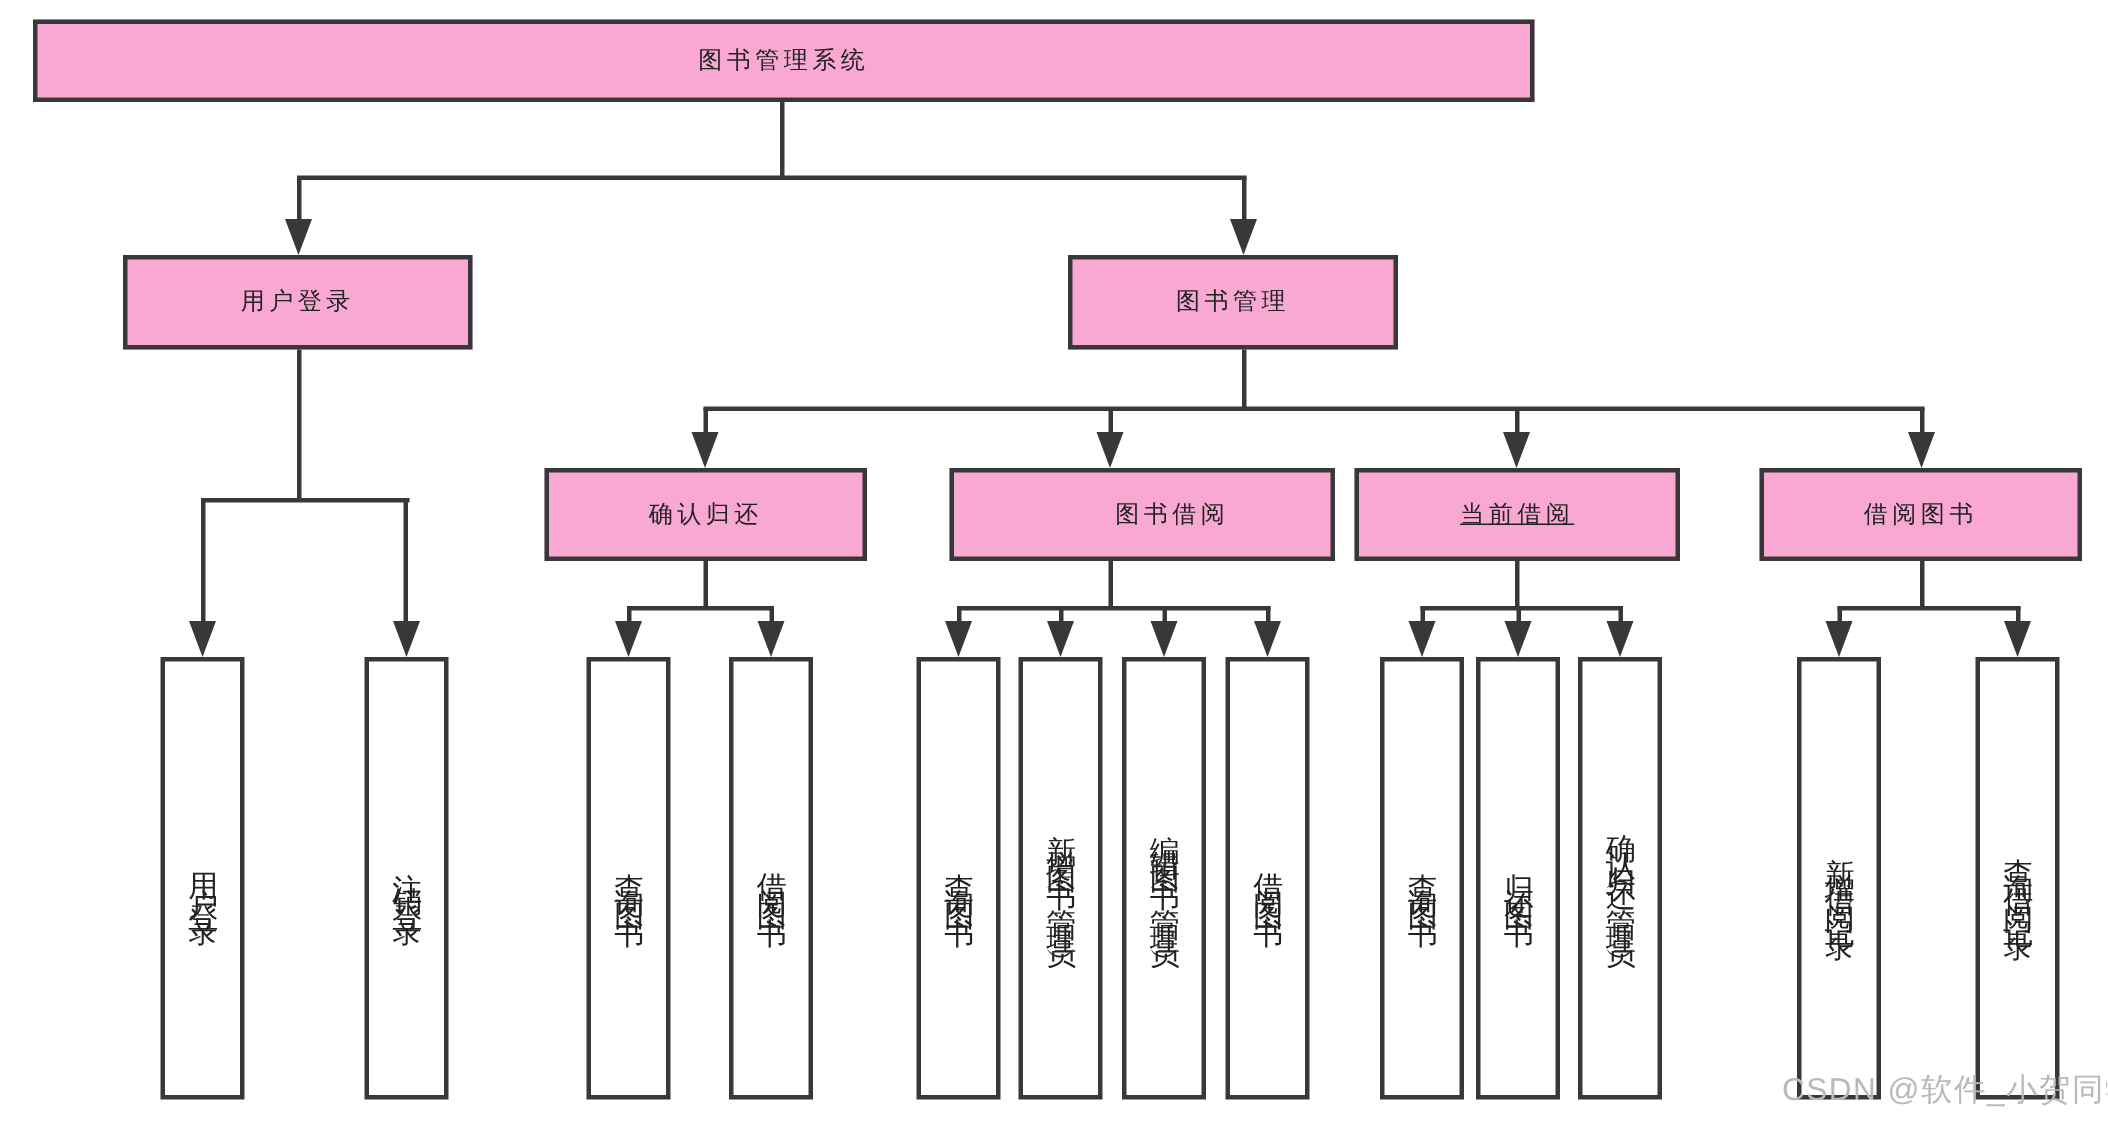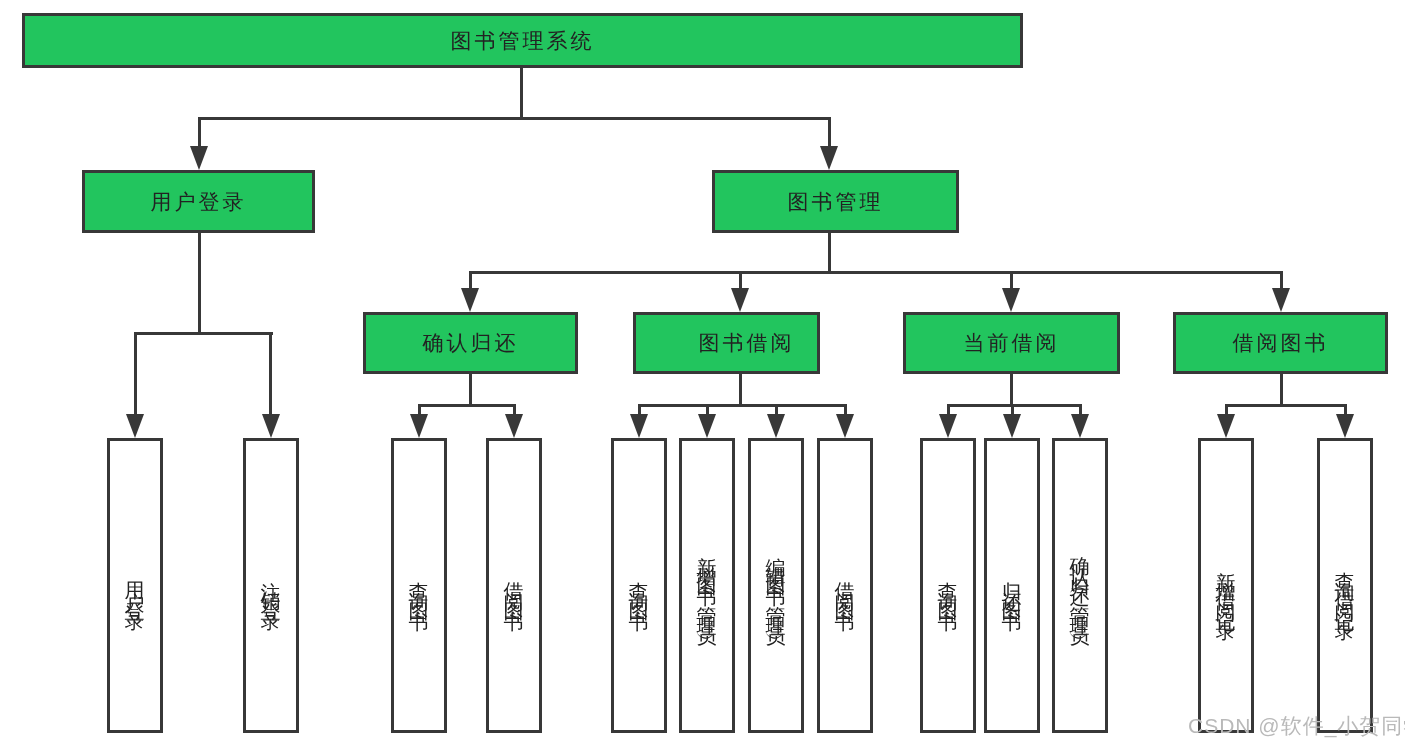--- a/index.html
+++ b/index.html
@@ -13,24 +13,24 @@
   #stage{
     position:relative;
     width:1405px;height:747px;
     background:var(--bg);
     overflow:hidden;
   }
   .box{
     position:absolute;
     box-sizing:border-box;
     border:3px solid var(--line);
-    background:#22c55e;
+    background:#f9a8d4;
     display:flex;align-items:center;justify-content:center;
     color:var(--text);
-    font-size:21px;
+    font-size:16px;
     letter-spacing:3px;
     white-space:nowrap;
   }
   .vbox{
     position:absolute;
     box-sizing:border-box;
     border:3px solid var(--line);
     background:#fff;
     top:438px;height:295px;width:56px;
     display:flex;align-items:center;justify-content:center;
@@ -63,25 +63,25 @@
   }
 </style>
 </head>
 <body>
 
 <div id="stage">
 
   <div class="box" style="left:22px;top:13px;width:1001px;height:55px;">图书管理系统</div>
 
   <div class="box" style="left:82px;top:170px;width:233px;height:63px;">用户登录</div>
-  <div class="box" style="left:712px;top:170px;width:247px;height:63px;">图书管理</div>
+  <div class="box" style="left:712px;top:170px;width:220px;height:63px;">图书管理</div>
 
   <div class="box" style="left:363px;top:312px;width:215px;height:62px;">确认归还</div>
-  <div class="box" style="left:633px;top:312px;width:187px;height:62px;padding-left:40px;">图书借阅</div>
-  <div class="box" style="left:903px;top:312px;width:217px;height:62px;">当前借阅</div>
+  <div class="box" style="left:633px;top:312px;width:257px;height:62px;padding-left:40px;">图书借阅</div>
+  <div class="box" style="left:903px;top:312px;width:217px;height:62px;text-decoration:underline;">当前借阅</div>
   <div class="box" style="left:1173px;top:312px;width:215px;height:62px;">借阅图书</div>
 
   <div class="vbox" style="left:107px;">
       <span>用户登录</span>
     </div>
   <div class="vbox" style="left:243px;">
       <span>注销登录</span>
     </div>
 
   <div class="vbox" style="left:391px;">

